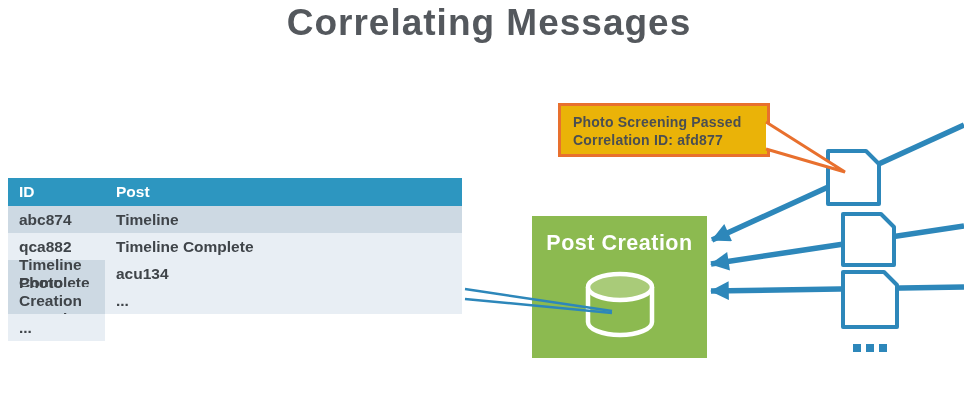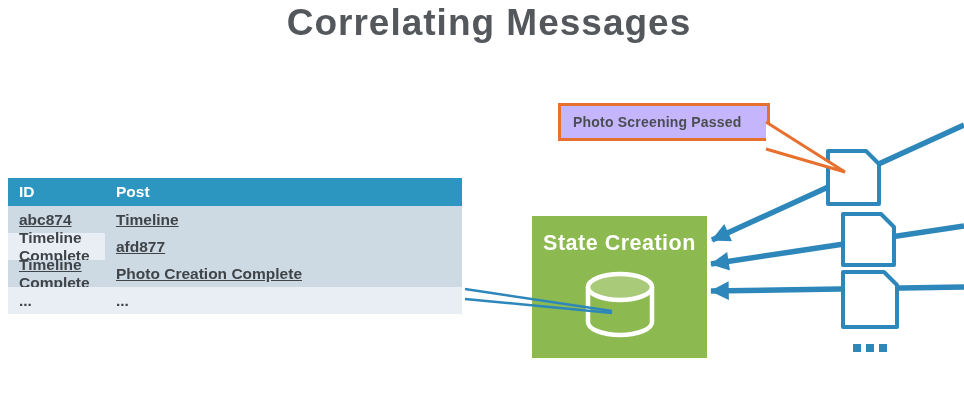--- a/index.html
+++ b/index.html
@@ -29,38 +29,38 @@
   .tbl{
     position:absolute;left:8px;top:178px;
     display:grid;
     grid-template-columns:97px 357px;
     grid-template-rows:28px repeat(6,27px);
     gap:0;
   }
   .cell{display:flex;align-items:center;padding-left:11px;
     font-size:15.5px;font-weight:700;color:var(--text-dark);}
   .th{background:var(--header-blue);color:#ffffff;}
-  .rd{background:var(--row-dark);text-decoration:underline;}
+  .rd{background:var(--row-dark);}
   .rl{background:var(--row-light);}
 
   
   .process{
     position:absolute;left:532px;top:216px;width:175px;height:142px;
     background:var(--green);
   }
   .process-label{
     margin-top:15px;text-align:center;
     color:#ffffff;font-size:21.5px;font-weight:700;letter-spacing:.5px;
   }
   .process svg{position:absolute;left:0;top:0;}
 
   
   .callout{
-    position:absolute;left:558px;top:103px;width:212px;height:38px;
-    background:#c4b5fd;border:3px solid var(--orange);
+    position:absolute;left:558px;top:103px;width:212px;height:54px;
+    background:#eab308;border:3px solid var(--orange);
     padding:7px 0 0 12px;
     font-size:14px;font-weight:700;color:#4a4e52;line-height:18px;
     letter-spacing:.2px;
   }
 
   
   .ellipsis{
     position:absolute;left:853px;top:344px;display:flex;gap:5px;
   }
   .ellipsis .dot{width:8px;height:8px;background:var(--arrow-blue);}
@@ -78,42 +78,44 @@
 
   <div class="title">Correlating Messages</div>
 
   <div class="tbl">
     <div class="cell th">ID</div>
     <div class="cell th">Post</div>
 
     <div class="cell rd">abc874</div>
     <div class="cell rd">Timeline</div>
 
+    <div class="cell rl">qca882</div>
     <div class="cell rl">Timeline Complete</div>
 
-    <div class="cell rd">afd877</div>
     <div class="cell rd">Timeline Complete</div>
 
+    <div class="cell rl">acu134</div>
 
     <div class="cell rd">Photo Creation Complete</div>
 
     <div class="cell rl">...</div>
     <div class="cell rl">...</div>
   </div>
 
   <div class="process">
-    <div class="process-label">State Creation</div>
+    <div class="process-label">Post Creation</div>
     <svg width="175" height="142" viewBox="0 0 175 142">
       <path d="M56,71 L56,106 A32,13 0 0 0 120,106 L120,71" style="fill:var(--green);stroke:#ffffff;stroke-width:4.5;"></path>
       <ellipse cx="88" cy="71" rx="32" ry="13" style="fill:var(--green-light);stroke:#ffffff;stroke-width:4.5;"></ellipse>
     </svg>
   </div>
 
   <div class="callout">
     <div>Photo Screening Passed</div>
+    <div>Correlation ID: afd877</div>
   </div>
 
   <div class="ellipsis">
     <span class="dot"></span>
     <span class="dot"></span>
     <span class="dot"></span>
   </div>
 
   <svg class="overlay" viewBox="0 0 964 404">
     <defs>

